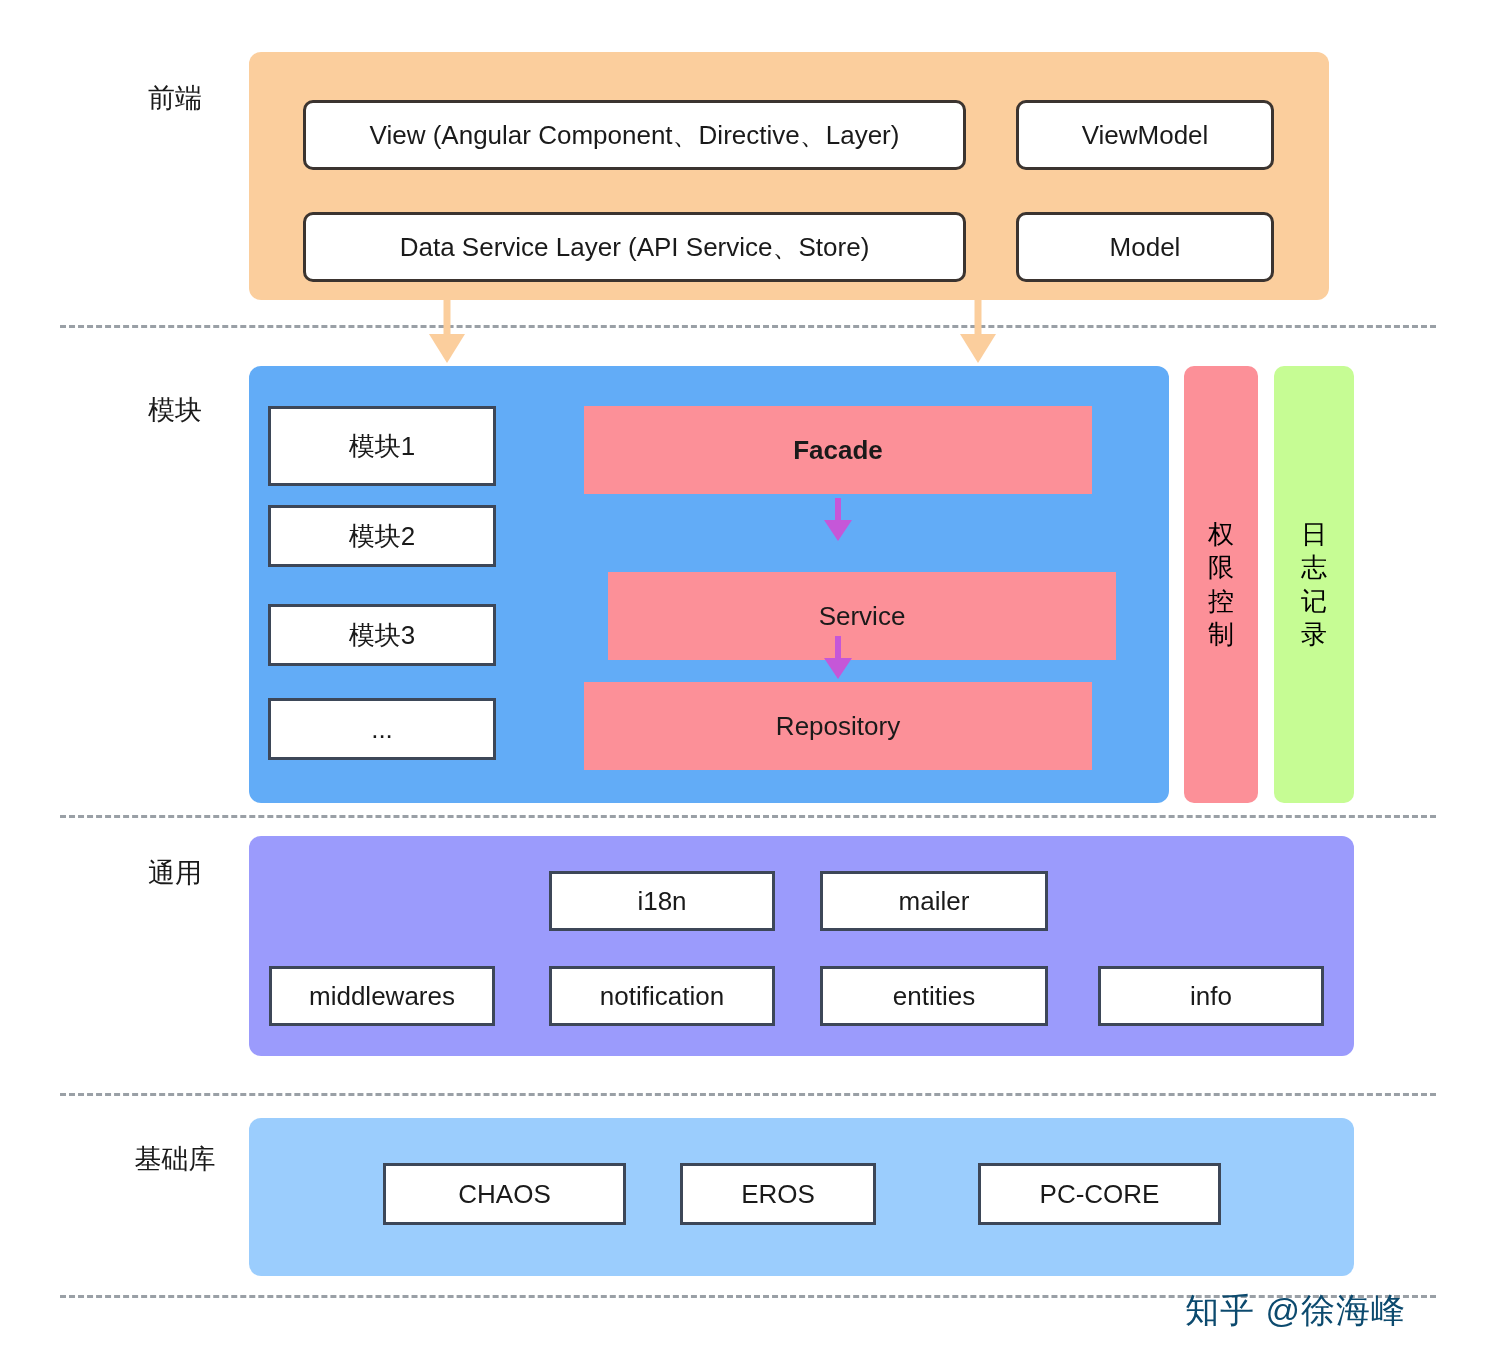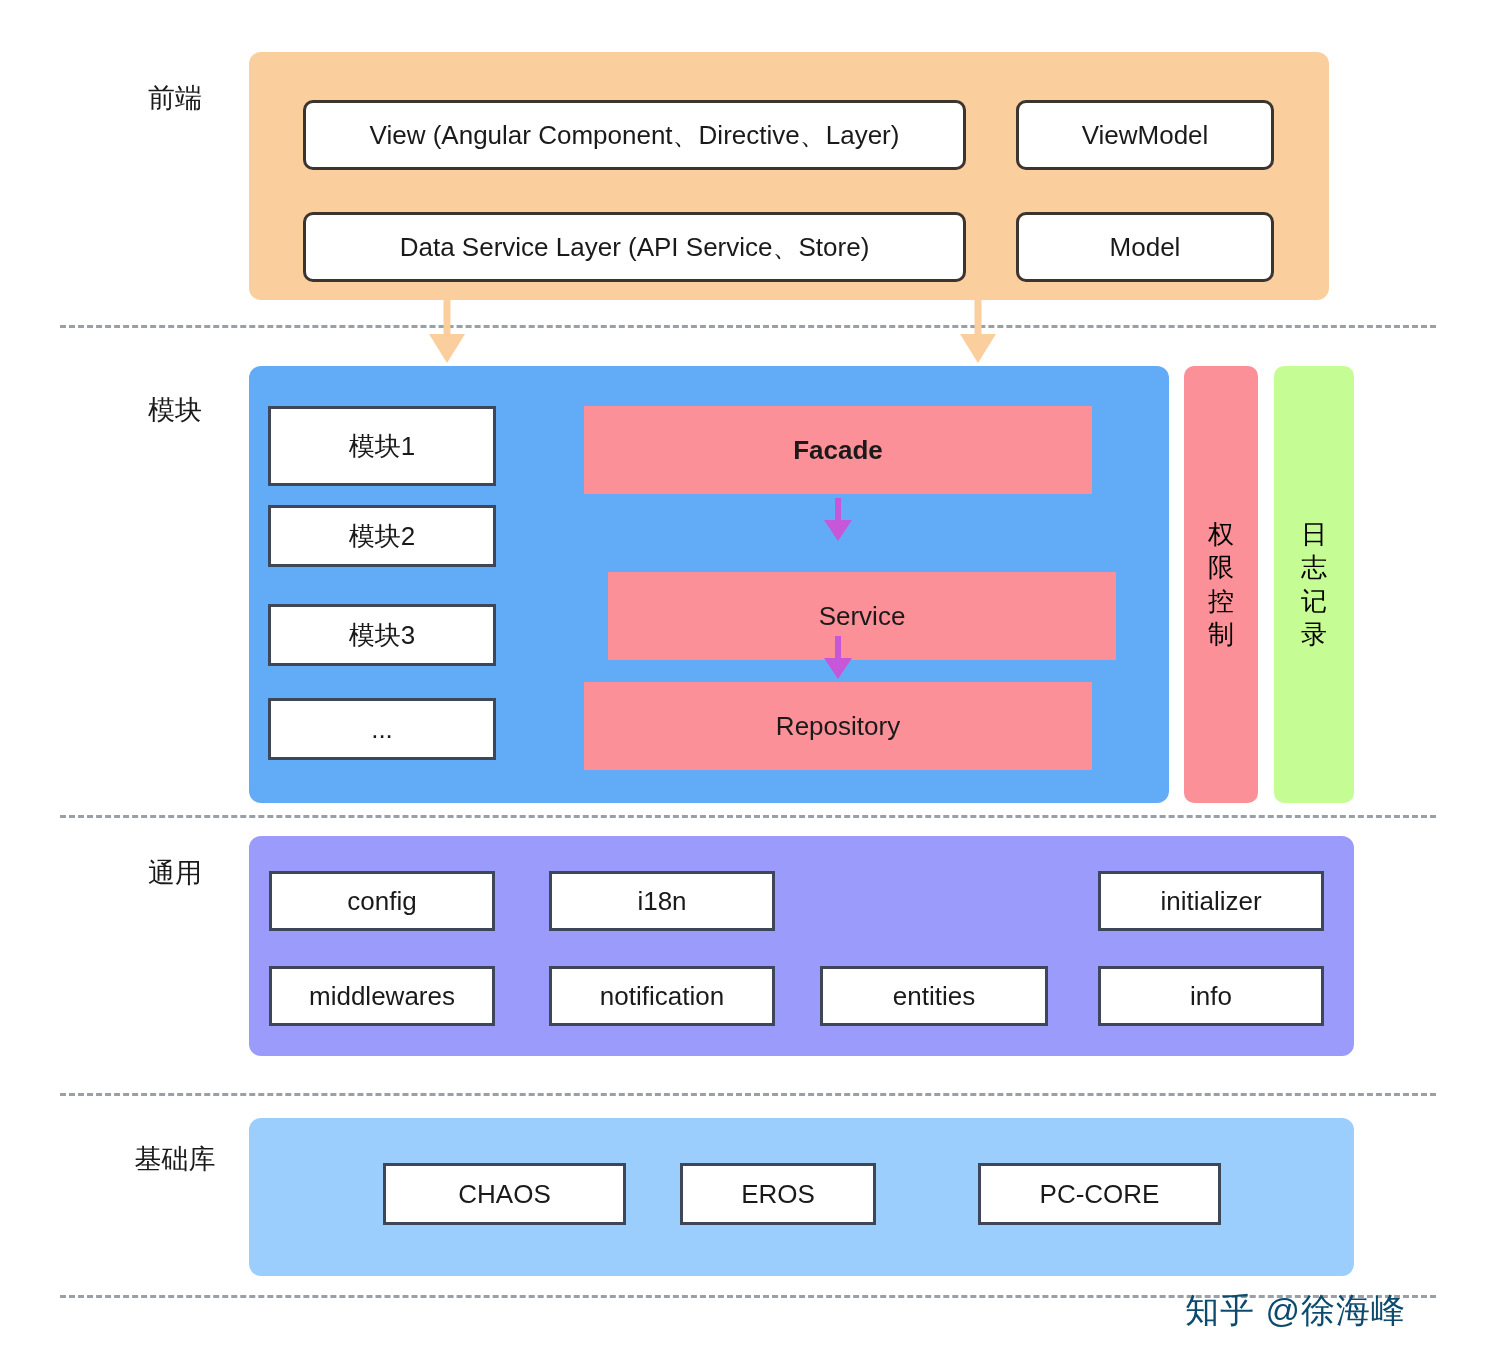--- a/index.html
+++ b/index.html
@@ -182,23 +182,22 @@
 
   <div class="sidebar-band sidebar-log" style="left:1274px; top:366px; width:80px; height:437px;">
     <span class="vert-text">日志记录</span>
   </div>
 
   <div class="row-label" style="top:860px;">通用</div>
 
   <div class="band band-common" style="left:249px; top:836px; width:1105px; height:220px;">
   </div>
 
-  <div class="wbox" style="left:269px; top:871px; width:226px; height:60px;">config</div>
   <div class="wbox" style="left:549px; top:871px; width:226px; height:60px;">i18n</div>
-  <div class="wbox" style="left:1098px; top:871px; width:226px; height:60px;">initializer</div>
+  <div class="wbox" style="left:820px; top:871px; width:228px; height:60px;">mailer</div>
 
   <div class="wbox" style="left:269px; top:966px; width:226px; height:60px;">middlewares</div>
   <div class="wbox" style="left:549px; top:966px; width:226px; height:60px;">notification</div>
   <div class="wbox" style="left:820px; top:966px; width:228px; height:60px;">entities</div>
   <div class="wbox" style="left:1098px; top:966px; width:226px; height:60px;">info</div>
 
   <div class="row-label" style="top:1146px;">基础库</div>
 
   <div class="band band-base" style="left:249px; top:1118px; width:1105px; height:158px;">
   </div>

